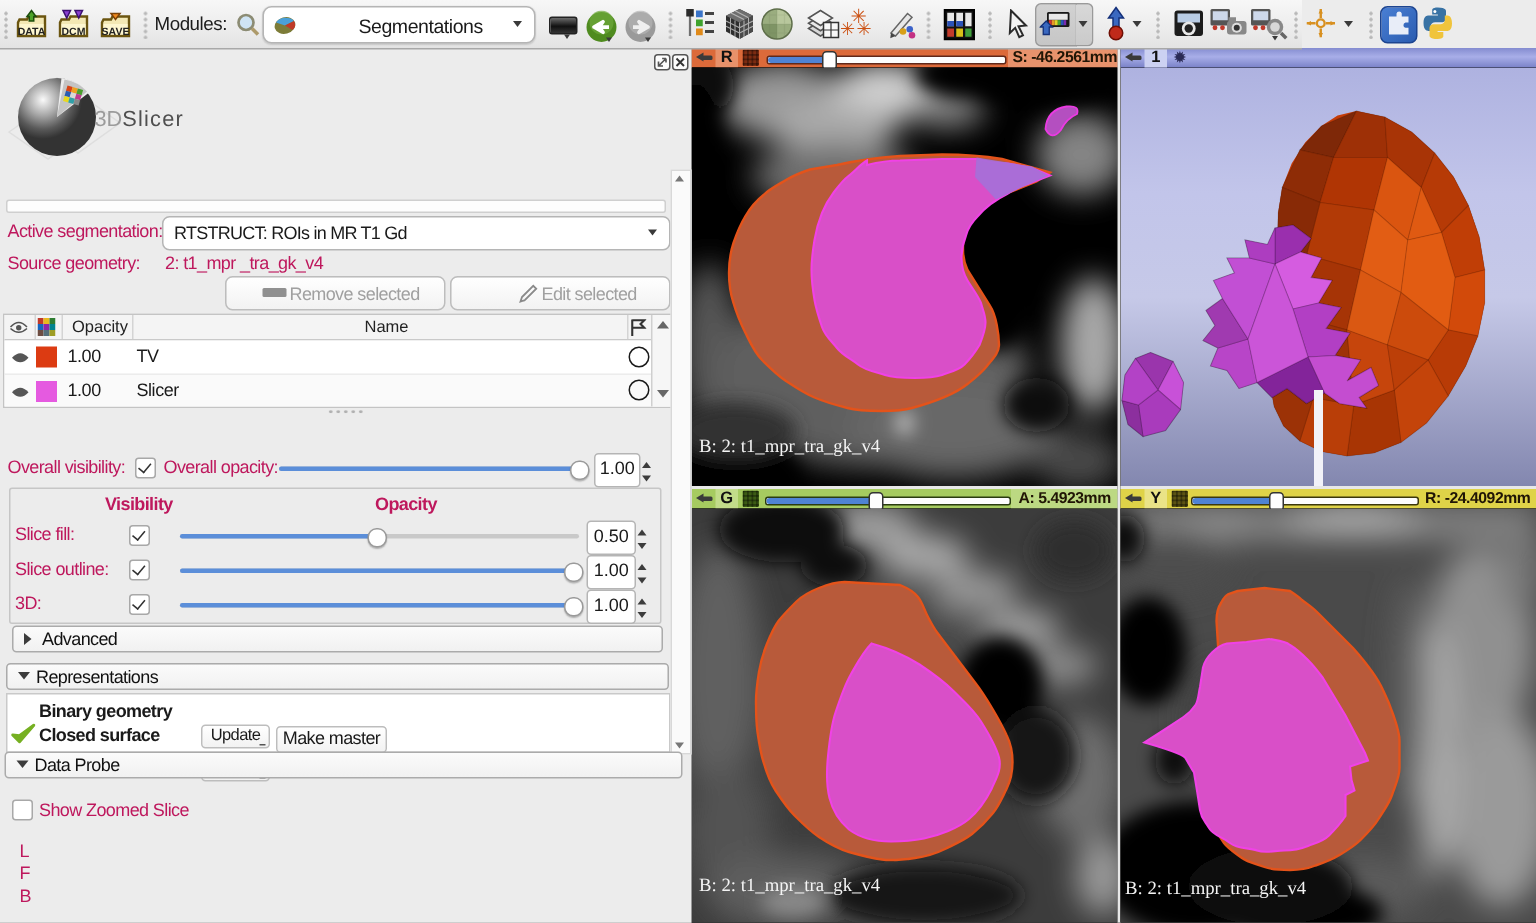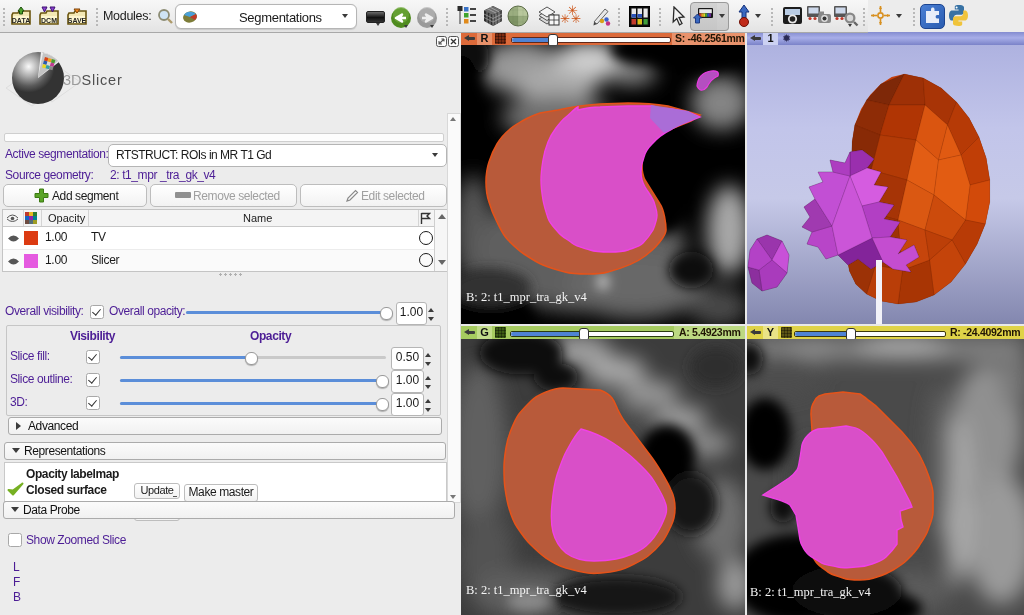--- a/index.html
+++ b/index.html
@@ -20,21 +20,21 @@
 .cbox{position:absolute;width:12px;height:12px;background:#fff;border:1px solid #a8a8a8;border-radius:2.5px;}
 .check:after{content:"";position:absolute;left:2.5px;top:0.5px;width:4px;height:7px;border:solid #303030;border-width:0 1.8px 1.8px 0;transform:rotate(40deg);}
 .strack{position:absolute;height:3px;border-radius:2px;background:#c9c9c9;}
 .sfill{position:absolute;height:3px;border-radius:2px;background:#5b8ed9;}
 .shandle{position:absolute;width:11px;height:11px;border-radius:6px;background:#fff;border:1px solid #9a9a9a;box-shadow:0 1px 1px rgba(0,0,0,.25);}
 .spin{position:absolute;height:19px;background:#fff;border:1px solid #b5b5b5;border-radius:3px;font-size:12px;text-align:center;padding-top:2px;}
 .sarr{position:absolute;width:11px;height:21px;}
 .sarr i{position:absolute;left:2px;width:0;height:0;border-left:3.5px solid transparent;border-right:3.5px solid transparent;}
 .sarr i.u{top:4px;border-bottom:4.5px solid #3c3c3c;}
 .sarr i.d{bottom:4px;border-top:4.5px solid #3c3c3c;}
-.lbl{position:absolute;font-size:12px;letter-spacing:-0.4px;color:#4c1d95;white-space:nowrap;}
+.lbl{position:absolute;font-size:12px;letter-spacing:-0.4px;color:#be185d;white-space:nowrap;}
 #views{position:absolute;left:461px;top:32px;width:563px;height:583px;background:#000;z-index:5;}
 .vbar{position:absolute;height:13px;font-size:12px;}
 .pin{position:absolute;top:5px;width:7px;height:3px;background:#3a3a3a;border-radius:1px;}
 .pin:before{content:"";position:absolute;left:-4px;top:-2px;border-top:3.5px solid transparent;border-bottom:3.5px solid transparent;border-right:5px solid #3a3a3a;}
 .vlab{position:absolute;top:0px;width:15px;height:13px;text-align:center;font-weight:bold;color:#111;font-size:11px;line-height:13px;}
 .vtrack{position:absolute;top:4.5px;height:4px;background:#fdfdfd;border:1px solid #60281a;border-radius:2px;}
 .vfill{position:absolute;top:0px;left:0px;height:4px;background:#4f83d4;border-radius:2px 0 0 2px;}
 .vhandle{position:absolute;top:-3.5px;width:8px;height:11px;background:#fefefe;border:1px solid #333;border-radius:3px;}
 .vmm{position:absolute;top:0;height:13px;font-weight:bold;font-size:10.5px;letter-spacing:-0.3px;color:#201505;line-height:13px;white-space:nowrap;}
 .corner{position:absolute;left:5px;font-family:"Liberation Serif",serif;font-size:12.5px;color:#f4f4f4;z-index:9;white-space:nowrap;}
@@ -297,26 +297,20 @@
 <div class="abs" style="left:4px;top:101px;width:438px;height:7px;background:#fdfdfd;border:1px solid #cfcfcf;border-radius:2px;"></div>
 
 <div class="lbl" style="left:5px;top:115px;">Active segmentation:</div>
 <div class="abs" style="left:108px;top:112px;width:337px;height:21px;background:#fff;border:1px solid #b5b5b5;border-radius:5px;">
  <div class="abs" style="left:7px;top:3px;font-size:12px;letter-spacing:-0.5px;">RTSTRUCT: ROIs in MR T1 Gd</div>
  <div class="ddown" style="right:8px;top:8px;"></div>
 </div>
 <div class="lbl" style="left:5px;top:136px;">Source geometry:</div>
 <div class="lbl" style="left:110px;top:136px;">2: t1_mpr _tra_gk_v4</div>
 
-<div class="btn" style="left:3px;top:152px;width:142px;height:21px;">
- <svg class="abs" style="left:30px;top:3px;" width="15" height="15" viewBox="0 0 15 15">
-        <path d="M5.5 1 L9.5 1 L9.5 5.5 L14 5.5 L14 9.5 L9.5 9.5 L9.5 14 L5.5 14 L5.5 9.5 L1 9.5 L1 5.5 L5.5 5.5 Z" fill="#5aa427" stroke="#3c7a14" stroke-width="1"></path>
-      </svg>
- <span class="abs" style="left:48px;top:4px;">Add segment</span>
-    </div>
 <div class="btn" style="left:150px;top:152px;width:145px;height:21px;color:#a0a0a0;">
  <span class="abs" style="left:24px;top:7px;width:16px;height:6px;background:#909090;border-radius:1px;"></span>
  <span class="abs" style="left:42px;top:4px;">Remove selected</span>
     </div>
 <div class="btn" style="left:300px;top:152px;width:145px;height:21px;color:#a0a0a0;">
  <svg class="abs" style="left:44px;top:3px;" width="15" height="15" viewBox="0 0 15 15">
         <path d="M2 13 L3 10 L10.5 2.5 L12.5 4.5 L5 12 Z M2 13 L4.8 12.2" fill="none" stroke="#8a8a8a" stroke-width="1.2"></path>
       </svg>
  <span class="abs" style="left:60px;top:4px;">Edit selected</span>
     </div>
@@ -422,21 +416,21 @@
 
 <div class="hdr" style="left:8px;top:385px;width:432px;">
       <span class="tri tri-r"></span>
       <span class="htx">Advanced</span>
     </div>
 <div class="hdr" style="left:4px;top:410px;width:440px;">
       <span class="tri tri-d" style="top:5px;"></span>
       <span class="htx">Representations</span>
     </div>
 <div class="abs" style="left:4px;top:430px;width:441px;height:38px;background:#fff;border:1px solid #c9c9c9;">
- <div class="abs" style="left:21px;top:4px;font-weight:bold;font-size:12px;letter-spacing:-0.4px;">Opacity labelmap</div>
+ <div class="abs" style="left:21px;top:4px;font-weight:bold;font-size:12px;letter-spacing:-0.4px;">Binary geometry</div>
  <div class="btn" style="left:129px;top:2px;width:44px;height:14px;font-size:11px;border-radius:3px;margin-top:40px;">Create<span style="position:absolute;right:2px;bottom:1px;width:4px;height:1.5px;background:#555;"></span></div>
  <svg class="abs" style="left:2px;top:19px;" width="17" height="15" viewBox="0 0 17 15">
         <path d="M1.5 8 L6 12.5 L15.5 1.5 L6 8.5 Z" fill="#76b022" stroke="#76b022" stroke-width="2" stroke-linejoin="round"></path>
       </svg>
  <div class="abs" style="left:21px;top:20px;font-weight:bold;font-size:12px;letter-spacing:-0.4px;">Closed surface</div>
  <div class="btn" style="left:129px;top:20px;width:44px;height:14px;font-size:11px;border-radius:3px;">Update<span style="position:absolute;right:2px;bottom:1px;width:4px;height:1.5px;background:#555;"></span></div>
  <div class="btn" style="left:179px;top:21px;width:72px;height:16px;font-size:12px;border-radius:3px;">Make master</div>
 </div>
 
 <div class="abs" style="left:447px;top:81px;width:12px;height:388px;background:#fafafa;border:1px solid #d8d8d8;">

